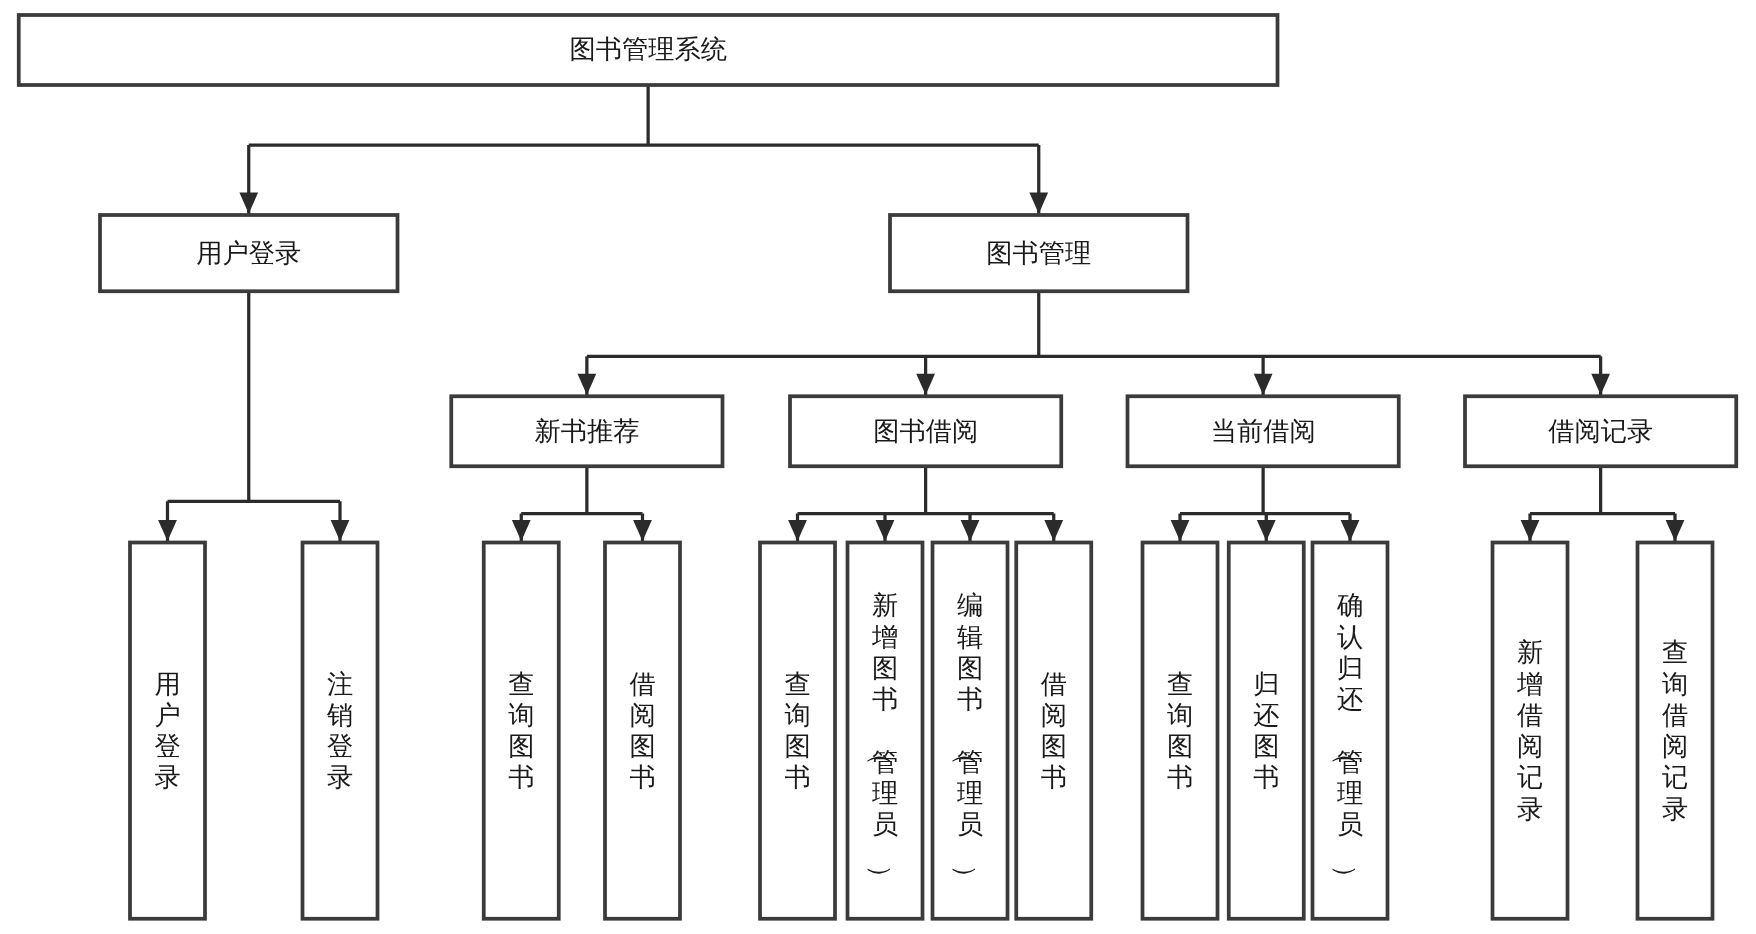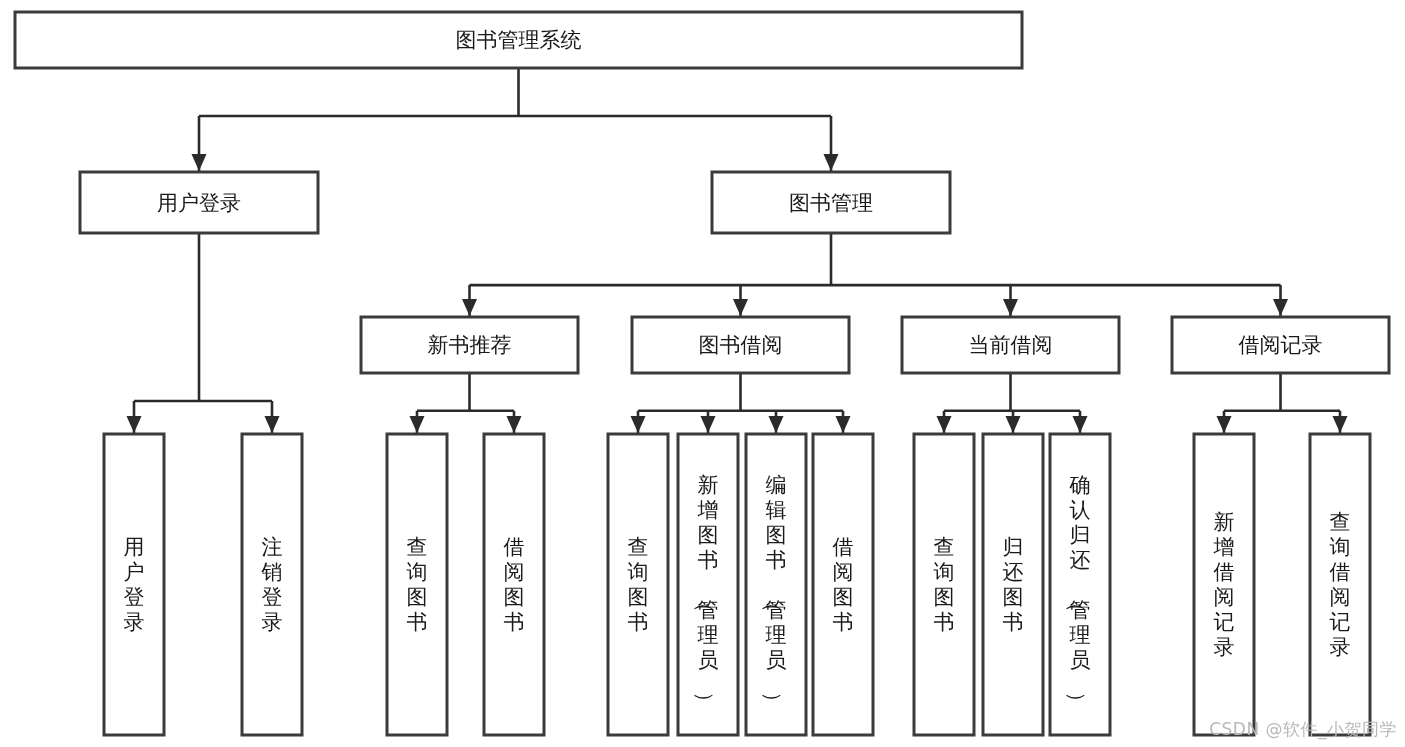--- a/index.html
+++ b/index.html
@@ -214,14 +214,13 @@
         <g>
           <rect x="1194" y="434" width="60" height="301" class="node-rect"></rect>
           <text x="1224" y="529" class="node-label-v"><tspan x="1224" dy="0">新</tspan><tspan x="1224" dy="25">增</tspan><tspan x="1224" dy="25">借</tspan><tspan x="1224" dy="25">阅</tspan><tspan x="1224" dy="25">记</tspan><tspan x="1224" dy="25">录</tspan></text>
         </g>
         <g>
           <rect x="1310" y="434" width="60" height="301" class="node-rect"></rect>
           <text x="1340" y="529" class="node-label-v"><tspan x="1340" dy="0">查</tspan><tspan x="1340" dy="25">询</tspan><tspan x="1340" dy="25">借</tspan><tspan x="1340" dy="25">阅</tspan><tspan x="1340" dy="25">记</tspan><tspan x="1340" dy="25">录</tspan></text>
         </g>
       </g>
   </svg>
-  <div class="watermark">CSDN @软件_小贺同学</div>
 </div>
 
 </body></html>

